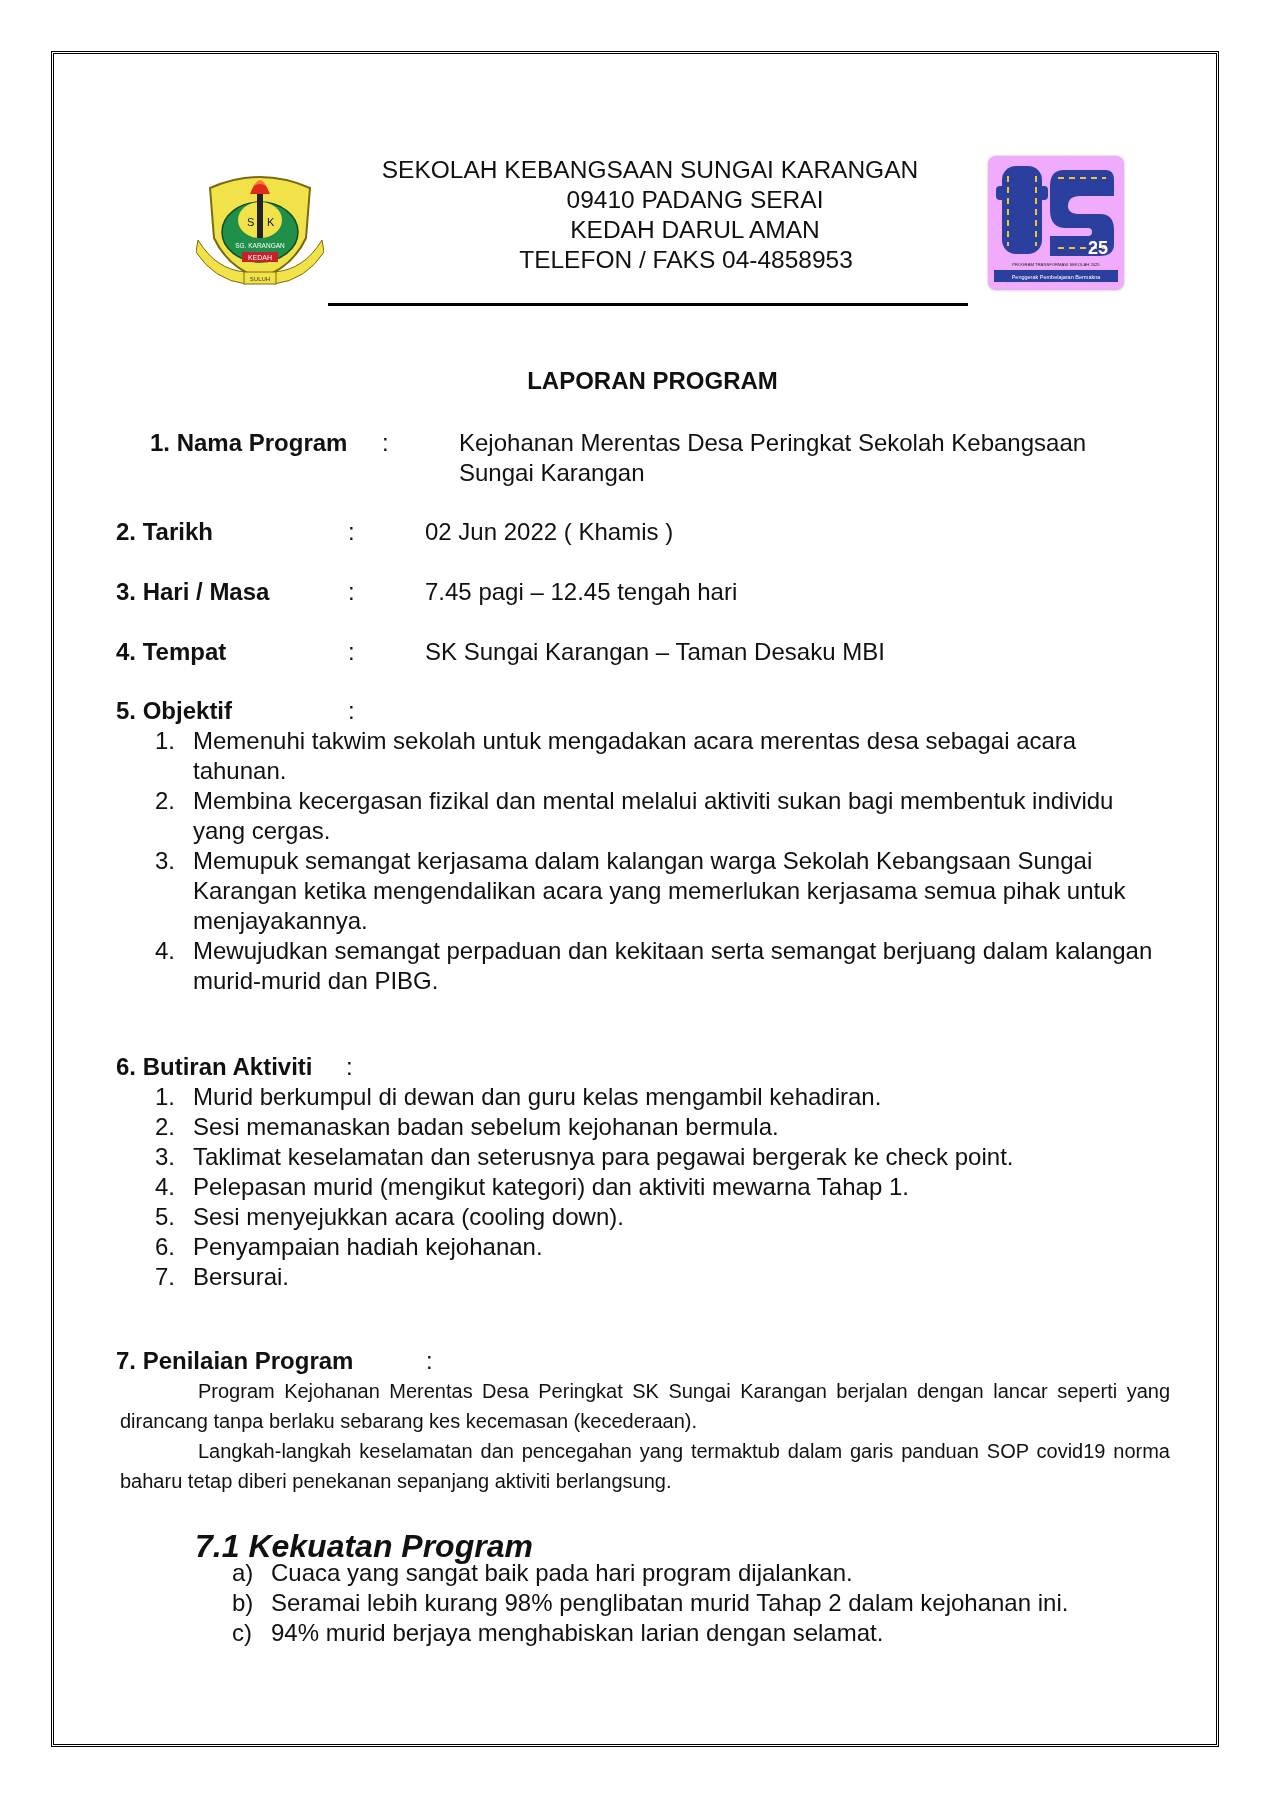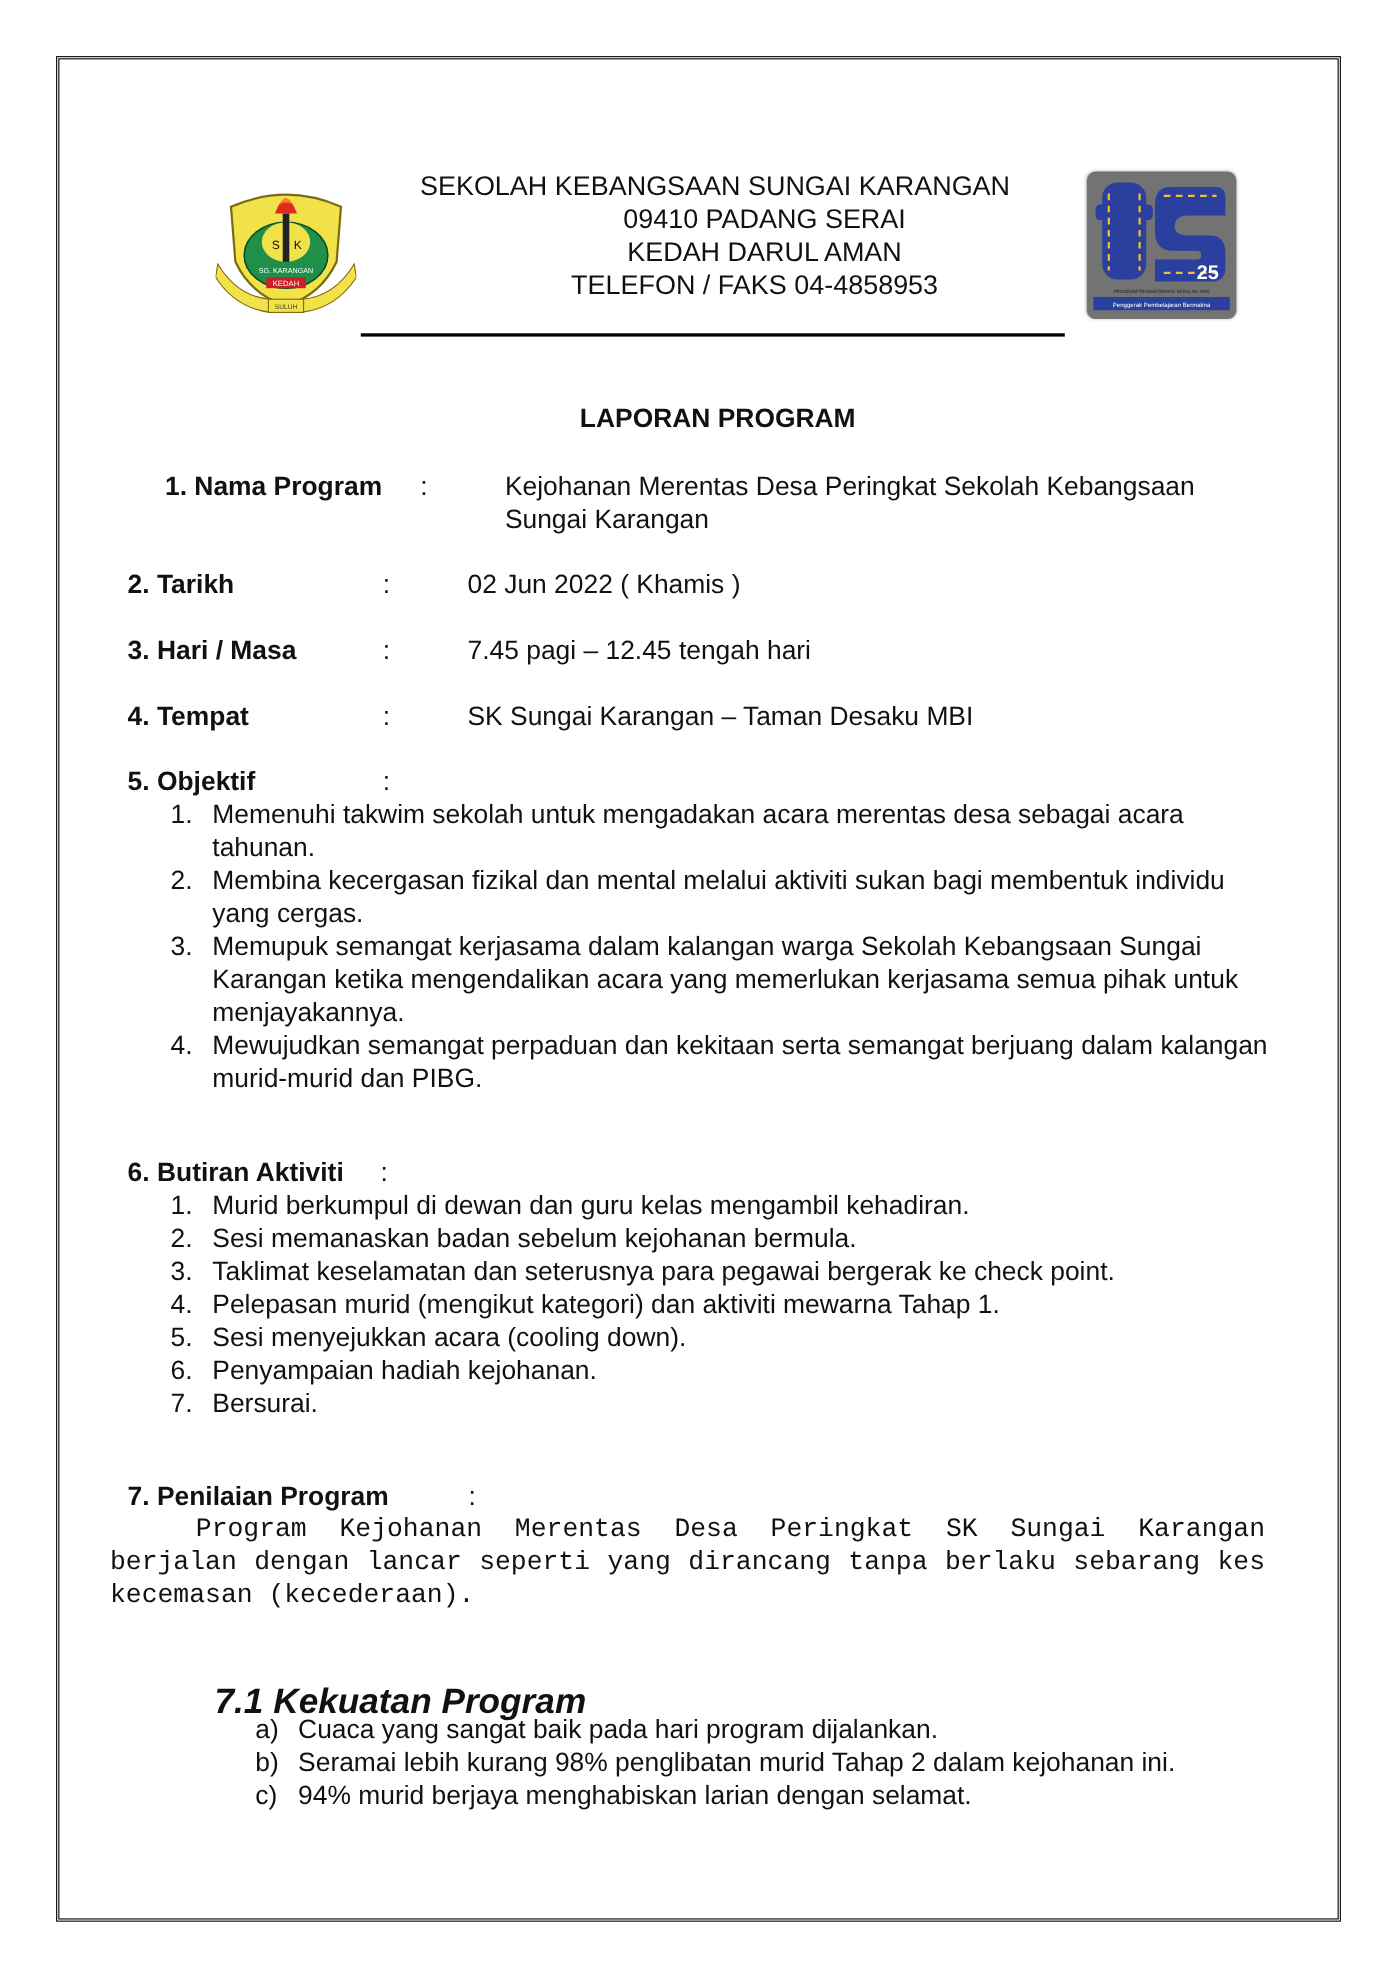--- a/index.html
+++ b/index.html
@@ -13,21 +13,21 @@
   .rule { position: absolute; left: 328px; top: 303px; width: 640px; height: 3px; background: #000; }
   .title { position: absolute; left: 16px; width: 1273px; top: 367px; text-align: center;
            font-weight: bold; font-size: 24px; }
   .row { position: absolute; left: 116px; font-size: 24px; line-height: 30px; }
   .lbl { position: absolute; left: 0; font-weight: bold; white-space: nowrap; }
   .colon { position: absolute; left: 232px; }
   .val { position: absolute; left: 309px; width: 720px; }
   .list { position: absolute; left: 155px; width: 1010px; font-size: 24px; line-height: 30px; margin: 0; padding: 0; list-style: none; }
   .list li { position: relative; padding-left: 38px; }
   .list .num { position: absolute; left: 0; top: 0; }
-  .para { position: absolute; left: 100px; width: 1050px; font-size: 24px; line-height: 30px; text-align: justify; font-family: Liberation Mono, monospace; }
+  .para { position: absolute; left: 120px; width: 1050px; font-size: 20px; line-height: 30px; text-align: justify; }
   .para p { margin: 0; text-indent: 78px; }
   .sub { position: absolute; left: 195px; font-size: 32px; font-weight: bold; font-style: italic; }
   .alist { position: absolute; left: 232px; width: 950px; font-size: 24px; line-height: 30px; margin: 0; padding: 0; list-style: none; }
   .alist li { position: relative; padding-left: 39px; }
   .alist .num { position: absolute; left: 0; top: 0; }
 </style>
 </head>
 <body>
 
 <div class="frame"></div>
@@ -50,21 +50,21 @@
     <rect x="48" y="112" width="32" height="12" fill="#f2e24a" stroke="#7a6a10" stroke-width="1"></rect>
     <text x="64" y="121" font-size="6" text-anchor="middle" fill="#333" font-family="Liberation Sans, sans-serif">SULUH</text>
   </svg>
 </div>
 
 <div class="hdr" style="top:155px;">SEKOLAH KEBANGSAAN SUNGAI KARANGAN</div>
 <div class="hdr" style="top:185px;left:375px;">09410 PADANG SERAI</div>
 <div class="hdr" style="top:215px;left:375px;">KEDAH DARUL AMAN</div>
 <div class="hdr" style="top:245px;left:366px;">TELEFON / FAKS 04-4858953</div>
 
-<div class="abs" style="left:988px;top:156px;width:136px;height:134px;border-radius:8px;background:#737373;box-shadow:0 0 3px #bbb;">
+<div class="abs" style="left:988px;top:156px;width:136px;height:134px;border-radius:8px;background:#f0abfc;box-shadow:0 0 3px #bbb;">
   <svg width="136" height="134" viewBox="0 0 136 134">
     <rect x="14" y="10" width="40" height="88" rx="14" fill="#2a3f9e"></rect>
     <rect x="8" y="30" width="52" height="14" rx="4" fill="#2a3f9e"></rect>
     <path d="M62 14 L118 14 Q126 14 126 24 L126 40 L92 40 Q80 40 80 50 Q80 58 92 58 L112 58 Q126 58 126 74 L126 88 Q126 100 112 100 L62 100 L62 80 L100 80 Q104 80 104 76 Q104 72 100 72 L78 72 Q62 72 62 54 L62 30 Q62 14 76 14 Z" fill="#2a3f9e"></path>
     <path d="M20 20 L20 90 M48 20 L48 90" stroke="#f2c230" stroke-width="2" stroke-dasharray="6 5"></path>
     <path d="M70 22 L118 22 M70 92 L118 92" stroke="#f2c230" stroke-width="2" stroke-dasharray="6 5"></path>
     <text x="110" y="98" font-size="18" font-weight="bold" text-anchor="middle" fill="#fff" font-family="Liberation Sans, sans-serif">25</text>
     <text x="68" y="110" font-size="4.2" text-anchor="middle" fill="#222" font-family="Liberation Sans, sans-serif">PROGRAM TRANSFORMASI SEKOLAH 2025</text>
     <rect x="6" y="114" width="124" height="12" fill="#2a3f9e"></rect>
     <text x="68" y="123" font-size="5.5" text-anchor="middle" fill="#fff" font-family="Liberation Sans, sans-serif">Penggerak Pembelajaran Bermakna</text>
@@ -120,20 +120,21 @@
   <li><span class="num">6.</span><span>Penyampaian hadiah kejohanan.</span></li>
   <li><span class="num">7.</span><span>Bersurai.</span></li>
 </ul>
 
 <div class="row" style="top:1346px;width:500px;">
   <span class="lbl">7. Penilaian Program</span>
   <span class="colon" style="left:310px;">:</span>
 </div>
 <div class="para" style="top:1376px;">
   <p>Program Kejohanan Merentas Desa Peringkat SK Sungai Karangan berjalan dengan lancar seperti yang dirancang tanpa berlaku sebarang kes kecemasan (kecederaan).</p>
+  <p>Langkah-langkah keselamatan dan pencegahan yang termaktub dalam garis panduan SOP covid19 norma baharu tetap diberi penekanan sepanjang aktiviti berlangsung.</p>
 </div>
 
 <div class="sub" style="top:1528px;">7.1 Kekuatan Program</div>
 <ul class="alist" style="top:1558px;">
   <li><span class="num">a)</span><span>Cuaca yang sangat baik pada hari program dijalankan.</span></li>
   <li><span class="num">b)</span><span>Seramai lebih kurang 98% penglibatan murid Tahap 2 dalam kejohanan ini.</span></li>
   <li><span class="num">c)</span><span>94% murid berjaya menghabiskan larian dengan selamat.</span></li>
 </ul>
 
 </body></html>

